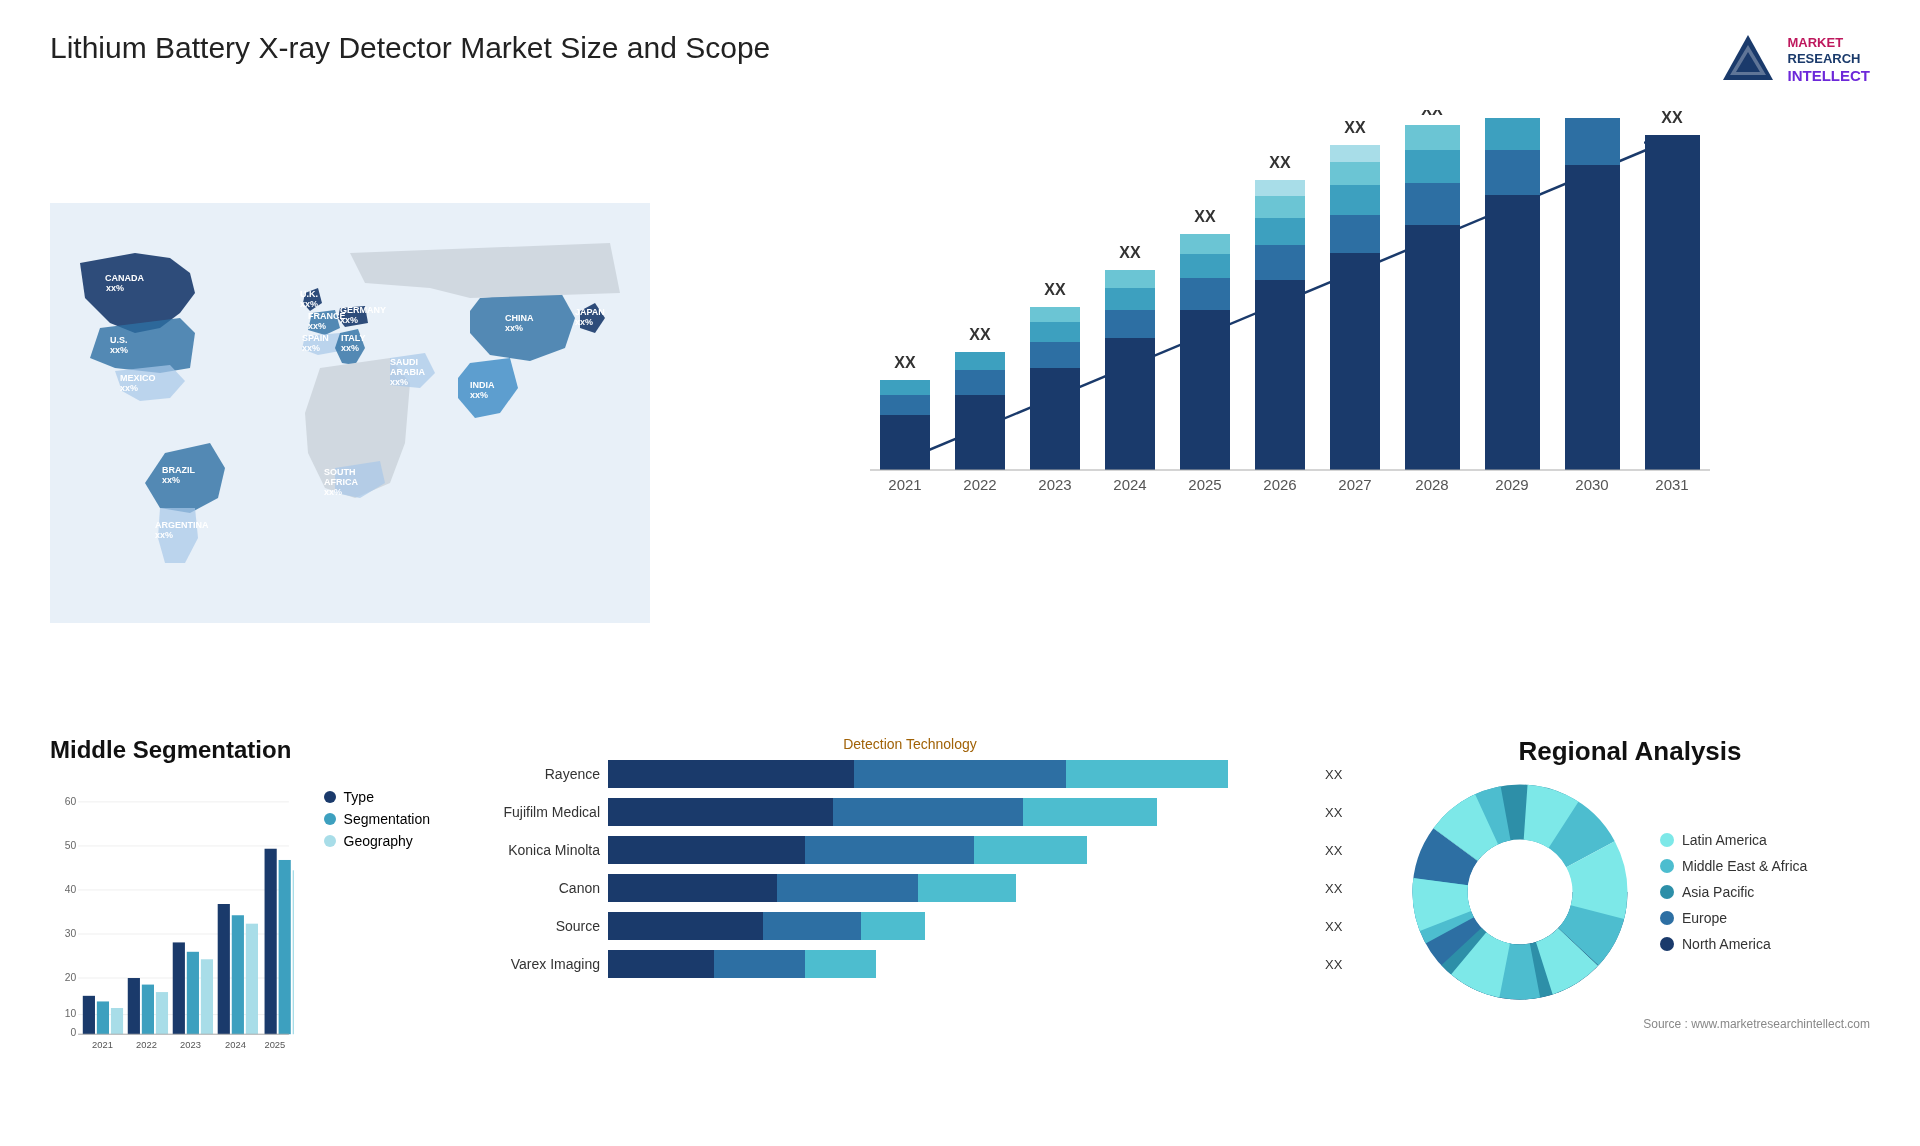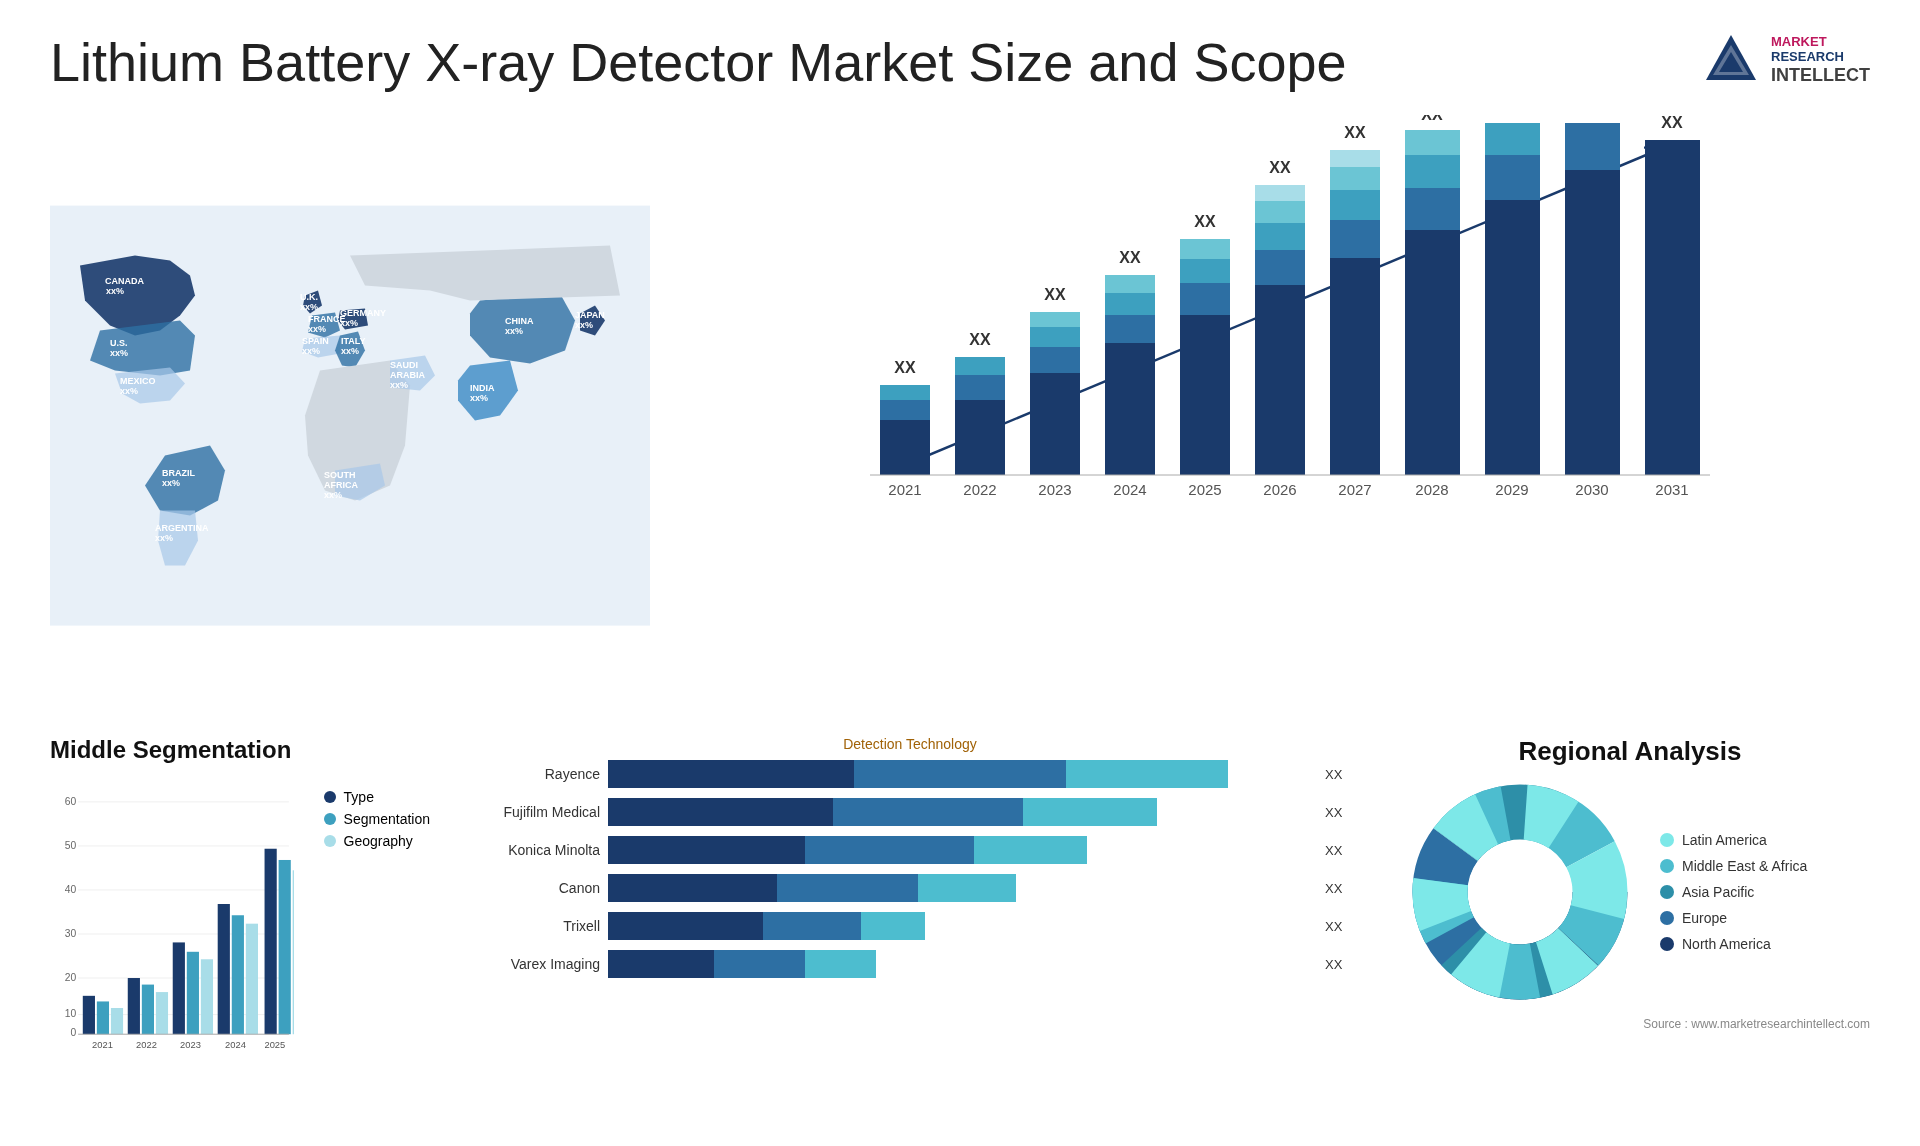--- a/index.html
+++ b/index.html
@@ -22,21 +22,21 @@
 
     
     .header {
       display: flex;
       justify-content: space-between;
       align-items: flex-start;
       margin-bottom: 20px;
     }
 
     .page-title {
-      font-size: 54px;
+      font-size: 30px;
       font-weight: 300;
       color: #222;
       line-height: 1.2;
     }
 
     .logo-area {
       display: flex;
       flex-direction: column;
       align-items: center;
     }
@@ -53,21 +53,21 @@
     }
 
     .logo-text {
       display: flex;
       flex-direction: column;
       line-height: 1.2;
     }
 
     .logo-text .line1 { font-size: 13px; font-weight: 700; color: #be185d; }
     .logo-text .line2 { font-size: 13px; font-weight: 700; color: #1a3a6b; }
-    .logo-text .line3 { font-size: 18px; font-weight: 700; color: #404040; }
+    .logo-text .line3 { font-size: 15px; font-weight: 700; color: #6d28d9; }
 
     
     .main-content {
       display: flex;
       gap: 20px;
       flex: 1;
     }
 
     
     .map-section {
@@ -572,21 +572,21 @@
           <div class="player-bar-container">
             <div class="player-bar-fill" style="width:58%;">
               <div class="player-bar-seg1" style="flex:24"></div>
               <div class="player-bar-seg2" style="flex:20"></div>
               <div class="player-bar-seg3" style="flex:14"></div>
             </div>
           </div>
           <span class="player-xx">XX</span>
         </div>
         <div class="player-row">
-          <span class="player-name">Trixell</span>
+          <span class="player-name">Source</span>
           <div class="player-bar-container">
             <div class="player-bar-fill" style="width:45%;">
               <div class="player-bar-seg1" style="flex:22"></div>
               <div class="player-bar-seg2" style="flex:14"></div>
               <div class="player-bar-seg3" style="flex:9"></div>
             </div>
           </div>
           <span class="player-xx">XX</span>
         </div>
         <div class="player-row">

